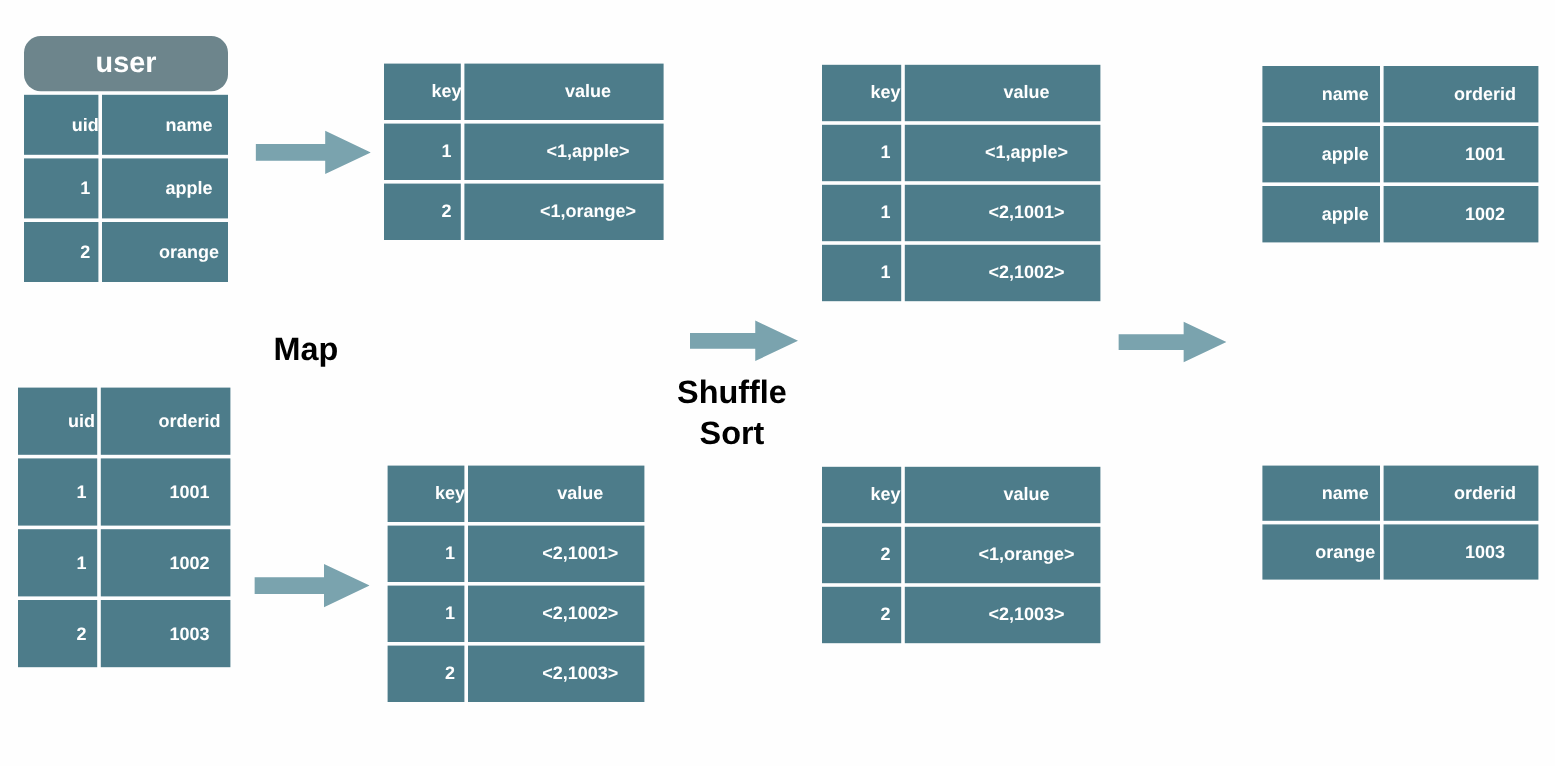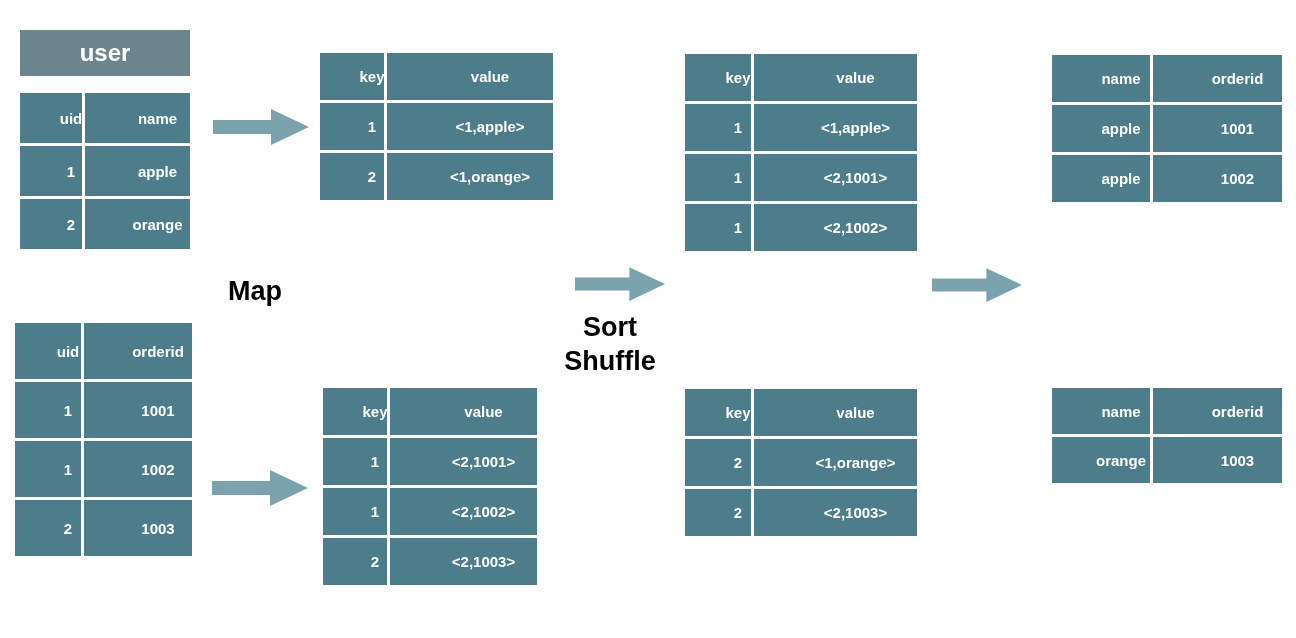--- a/index.html
+++ b/index.html
@@ -13,28 +13,29 @@
     width: 1296px;
     height: 638px;
     overflow: hidden;
     background: var(--background, #fff);
   }
   .tbl {
     position: absolute;
   }
   .tbl-title {
     height: var(--th, 46px);
-    margin-bottom: 17px;
+    margin-bottom: 3px;
     background: var(--title-bg, #6d858c);
     color: var(--cell-text, #fff);
     font-size: 24px;
     font-weight: 700;
     display: flex;
     align-items: center;
     justify-content: center;
+    border-radius: 14px;
   }
   .tbl-grid {
     display: grid;
     grid-template-columns: var(--c1, 64px) 1fr;
     grid-auto-rows: var(--rh, 47px);
     gap: 3px;
   }
   .cell {
     background: var(--cell-bg, #4d7c8a);
     color: var(--cell-text, #fff);
@@ -169,18 +170,18 @@
     <polygon fill="currentColor" points="0,13 58,13 58,2 96,20 58,38 58,27 0,27"></polygon>
   </svg>
 
   <svg class="arrow" style="left:932px; top:266px;" width="90" height="38" viewBox="0 0 96 40">
     <polygon fill="currentColor" points="0,13 58,13 58,2 96,20 58,38 58,27 0,27"></polygon>
   </svg>
 
   <div class="stage-label" style="left:228px; top:263px;margin-top:12px;">Map</div>
 
   <div class="stage-label centered" style="left:550px; top:311px; width:120px;">
+    <div>Shuffle</div>
     <div>Sort</div>
-    <div>Shuffle</div>
   </div>
 
 
 </div>
 
 </body></html>

